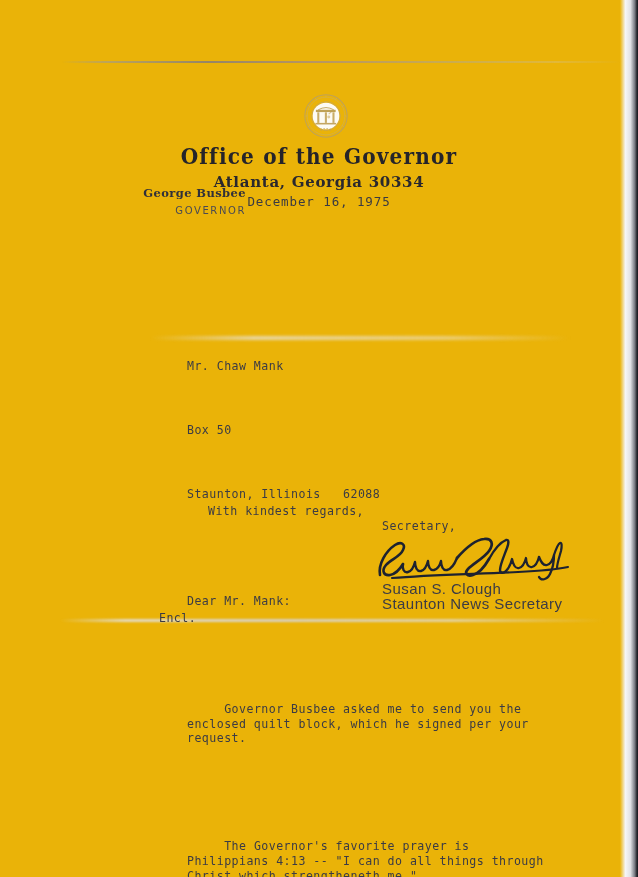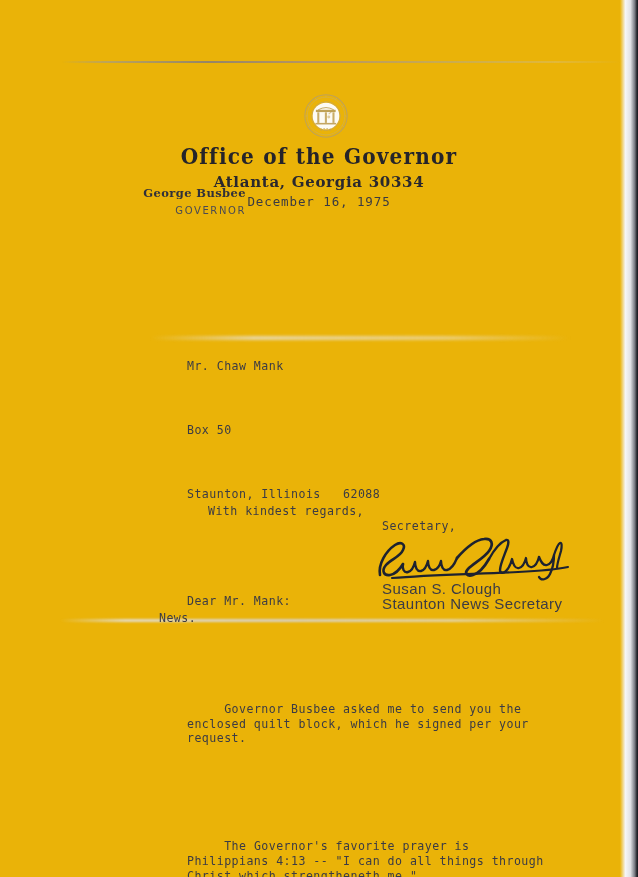--- a/index.html
+++ b/index.html
@@ -313,15 +313,15 @@
 
           <path d="M24 44 C60 41 110 40 150 38 C170 37 186 36 200 33" stroke-width="2.1"></path>
         </g>
       </svg>
     </div>
 
     <div class="sig-name">Susan S. Clough</div>
     <div class="sig-role">Staunton News Secretary</div>
   </div>
 
-  <div class="encl">News.</div>
+  <div class="encl">Encl.</div>
 
 </div>
 
 </body></html>

